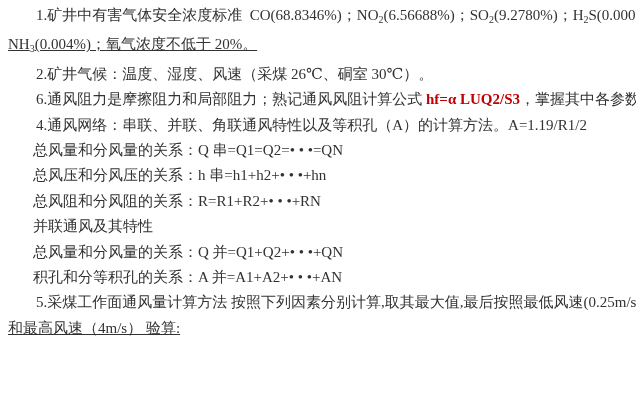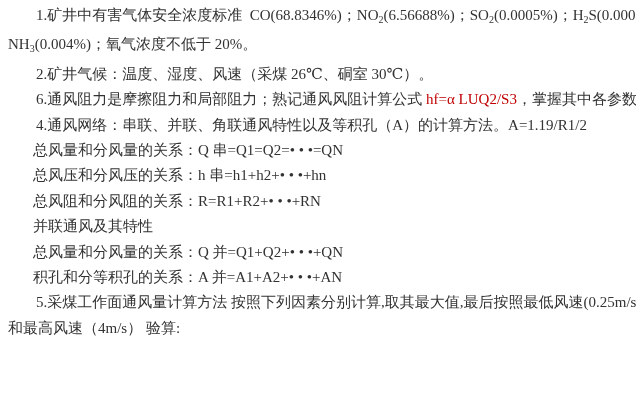--- a/index.html
+++ b/index.html
@@ -22,36 +22,36 @@
     font-size: 15px;
     padding: 3px 4px 0 8px;
   }
   .line {
     line-height: 25.4px;
     white-space: pre;
     overflow: hidden;
   }
   .indent-para { padding-left: 28px; }  
   .indent-sub  { padding-left: 25px; }  
-  .indent-none { padding-left: 0; }     
+  .indent-none { padding-left: 0; text-decoration: underline; }     
   .subscript {
     font-size: 10px;
     vertical-align: -3px;
   }
   .formula-red {
     color: var(--accent, #c00000);
-    font-weight: normal;
+    font-weight: bold;
   }
 </style>
 </head>
 <body>
 
 <div class="page" style="--bg: #ffffff; --text: #323232; --accent: #c00000;">
   <div>
-      <div class="line indent-para"><span>1.矿井中有害气体安全浓度标准  CO(68.8346%)；NO</span><span class="subscript">2</span><span>(6.56688%)；SO</span><span class="subscript">2</span><span>(0.0005%)；H</span><span class="subscript">2</span><span>S(0.00066%)；</span></div>
+      <div class="line indent-para"><span>1.矿井中有害气体安全浓度标准  CO(68.8346%)；NO</span><span class="subscript">2</span><span>(6.56688%)；SO</span><span class="subscript">2</span><span>(9.2780%)；H</span><span class="subscript">2</span><span>S(0.00066%)；</span></div>
       <div class="line indent-none"><span>NH</span><span class="subscript">3</span><span>(0.004%)；氧气浓度不低于 20%。</span></div>
       <div class="line indent-para"><span>2.矿井气候：温度、湿度、风速（采煤 26℃、硐室 30℃）。</span></div>
       <div class="line indent-para"><span>6.通风阻力是摩擦阻力和局部阻力；熟记通风风阻计算公式 </span><span class="formula-red">hf=α LUQ2/S3</span><span>，掌握其中各参数的含</span></div>
       <div class="line indent-para"><span>4.通风网络：串联、并联、角联通风特性以及等积孔（A）的计算方法。A=1.19/R1/2</span></div>
       <div class="line indent-sub"><span>总风量和分风量的关系：Q 串=Q1=Q2=• • •=QN</span></div>
       <div class="line indent-sub"><span>总风压和分风压的关系：h 串=h1+h2+• • •+hn</span></div>
       <div class="line indent-sub"><span>总风阻和分风阻的关系：R=R1+R2+• • •+RN</span></div>
       <div class="line indent-sub"><span>并联通风及其特性</span></div>
       <div class="line indent-sub"><span>总风量和分风量的关系：Q 并=Q1+Q2+• • •+QN</span></div>
       <div class="line indent-sub"><span>积孔和分等积孔的关系：A 并=A1+A2+• • •+AN</span></div>

